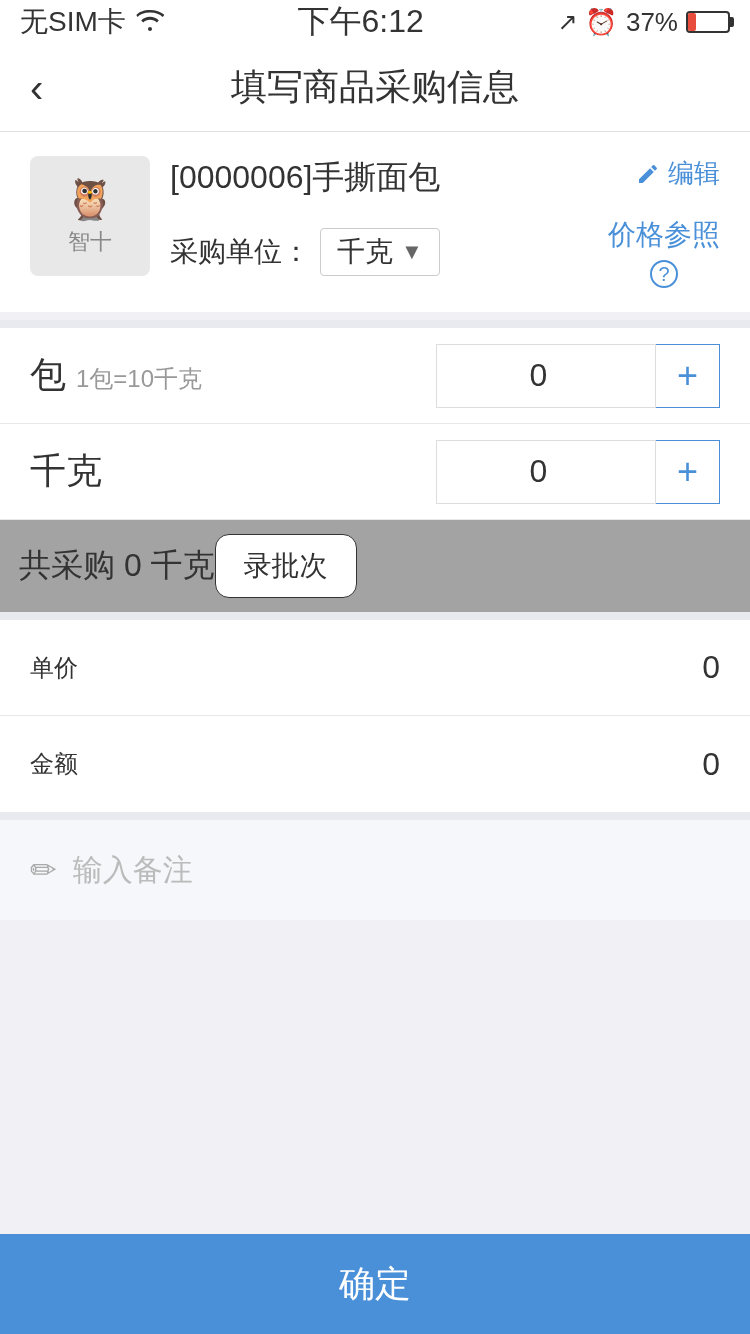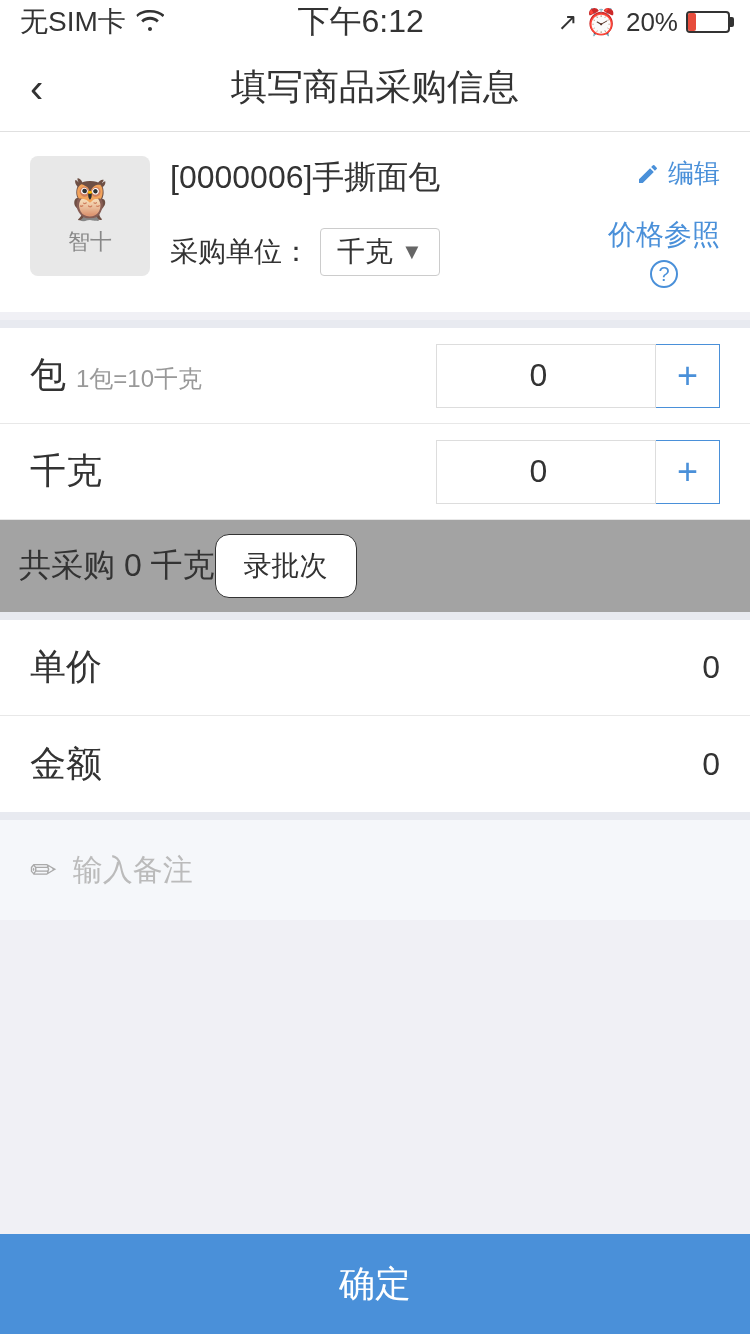--- a/index.html
+++ b/index.html
@@ -264,21 +264,21 @@
       align-items: center;
       justify-content: space-between;
       padding: 0 30px;
       height: 96px;
       border-bottom: 1px solid #e8e8e8;
     }
     .detail-row:last-child {
       border-bottom: none;
     }
     .detail-label {
-      font-size: 36px;
+      font-size: 24px;
       color: #333;
     }
     .detail-value {
       font-size: 32px;
       color: #333;
     }
 
     
     .remark-section {
       background: #f5f7fa;
@@ -335,21 +335,21 @@
         <path d="M14 18c1.1 0 2 .9 2 2s-.9 2-2 2-2-.9-2-2 .9-2 2-2z" fill="#333"></path>
         <path d="M7.2 13.4C8.9 11.7 11.3 10.7 14 10.7s5.1 1 6.8 2.7l2-2C20.5 9 17.4 7.7 14 7.7S7.5 9 5.2 11.4l2 2z" fill="#333"></path>
         <path d="M1.4 8C4.3 5.2 8.1 3.5 14 3.5S23.7 5.2 26.6 8l2-2C25.4 3 20.1 1 14 1S2.6 3 .4 6l1 2z" fill="#333"></path>
       </svg>
     </span>
   </div>
   <div class="status-center">下午6:12</div>
   <div class="status-right">
     <span style="font-size:24px;">↗</span>
     <span>⏰</span>
-    <span>20%</span>
+    <span>37%</span>
     <div class="battery">
       <div class="battery-body">
         <div class="battery-fill"></div>
       </div>
     </div>
   </div>
 </div>
 
 <div class="nav-bar">
   <span class="nav-back">‹</span>

